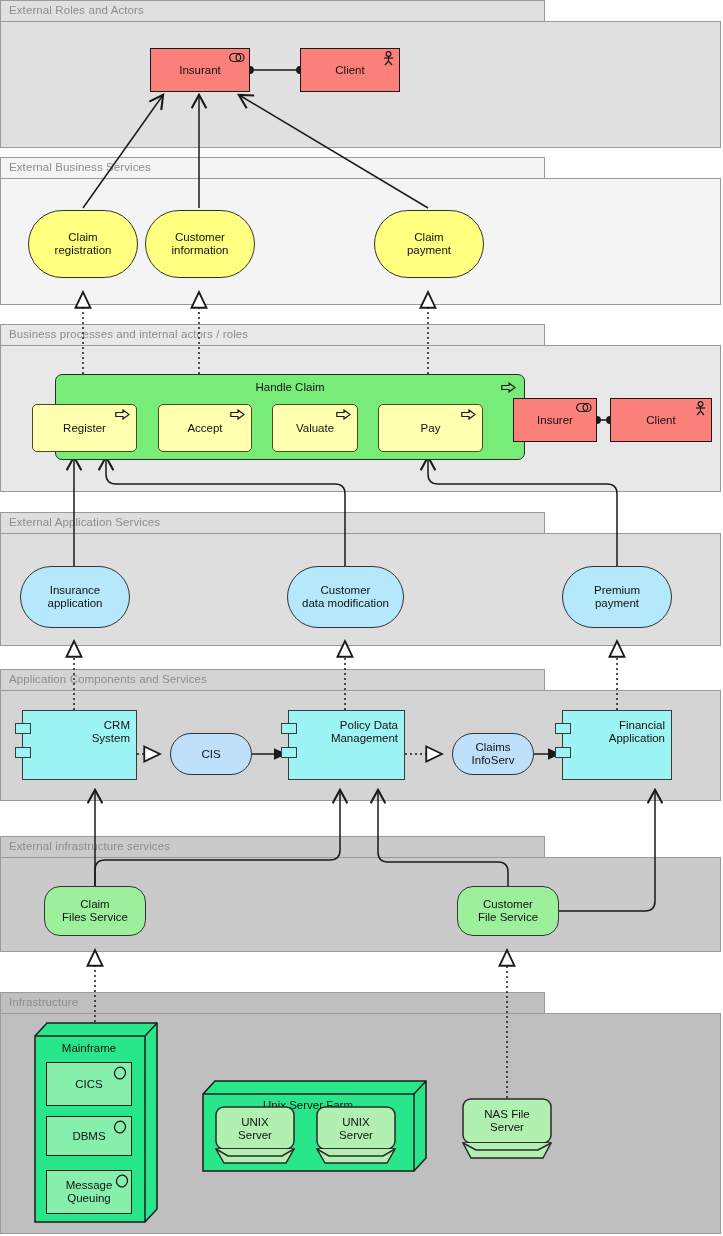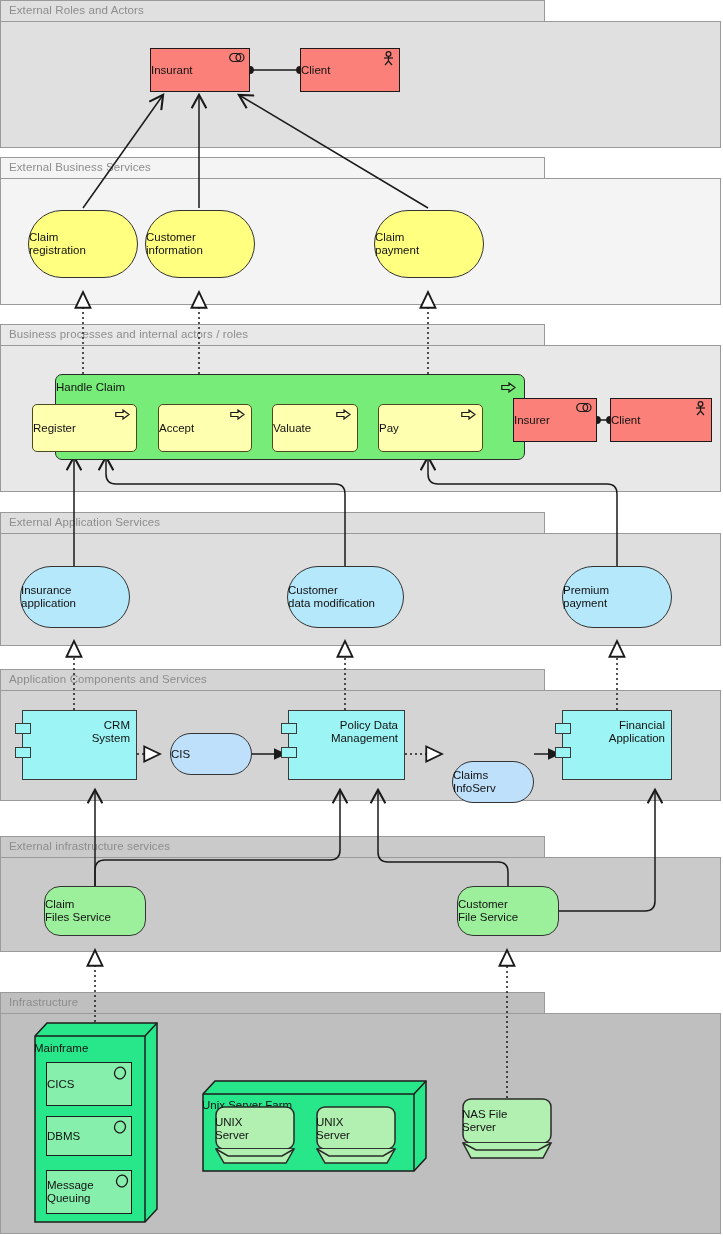--- a/index.html
+++ b/index.html
@@ -8,21 +8,21 @@
 
   
   .grp{position:absolute;}
   .grp .tab{position:absolute;left:0;top:0;height:22px;box-sizing:border-box;
             border:1px solid #9a9a9a;border-bottom:none;}
   .grp .tab span{position:absolute;left:8px;top:3px;font-size:11.5px;color:#8d8d8d;
                  white-space:nowrap;letter-spacing:.1px;}
   .grp .body{position:absolute;left:0;box-sizing:border-box;border:1px solid #9a9a9a;}
 
   
-  .lbl{position:absolute;left:0;right:0;font-size:11.5px;color:#111;
+  .lbl{position:absolute;left:0;right:0;text-align:center;font-size:11.5px;color:#111;
        line-height:13px;white-space:pre-line;}
 
   
   .actorbox{position:absolute;box-sizing:border-box;border:1.4px solid #1a1a1a;
             background:#fb8079;}
   .actorbox .lbl{top:50%;transform:translateY(-50%);}
 
   
   .svc{position:absolute;box-sizing:border-box;border:1.4px solid #333;}
   .svc .lbl{top:50%;transform:translateY(-50%);}
@@ -266,21 +266,21 @@
   </div>
   <div class="svc appsm" id="n-cis" style="left: 170px; top: 733px; width: 82px; height: 42px;">
     <span class="lbl">CIS</span>
     </div>
   <div class="comp" id="n-pdm" style="left: 288px; top: 710px; width: 117px; height: 70px;">
     <span class="lbl">Policy Data
 Management</span>
     <i class="port" style="top:12px"></i>
     <i class="port" style="top:36px"></i>
   </div>
-  <div class="svc appsm" id="n-cinfo" style="left: 452px; top: 733px; width: 82px; height: 42px; margin-top: 28px;">
+  <div class="svc appsm" id="n-cinfo" style="left: 452px; top: 733px; width: 82px; height: 42px;">
     <span class="lbl">Claims
 InfoServ</span>
     </div>
   <div class="comp" id="n-finapp" style="left: 562px; top: 710px; width: 110px; height: 70px;">
     <span class="lbl">Financial
 Application</span>
     <i class="port" style="top:12px"></i>
     <i class="port" style="top:36px"></i>
   </div>
 

